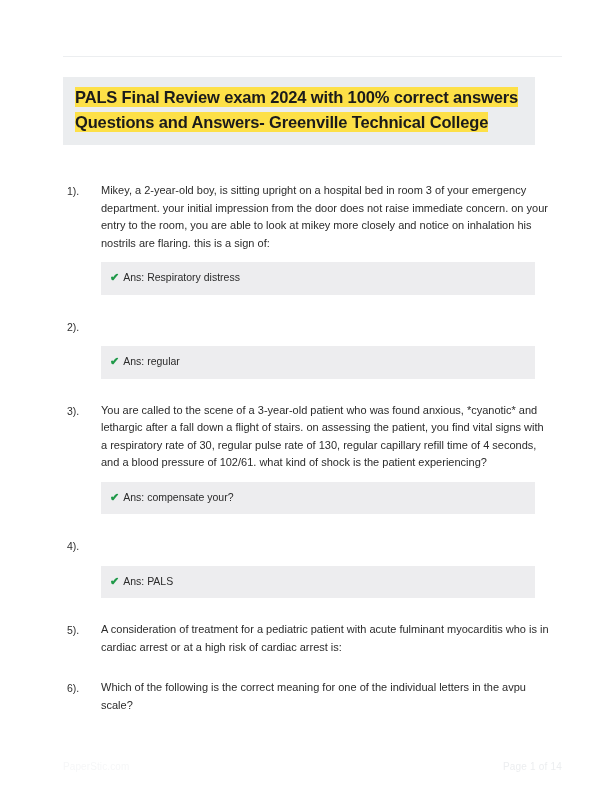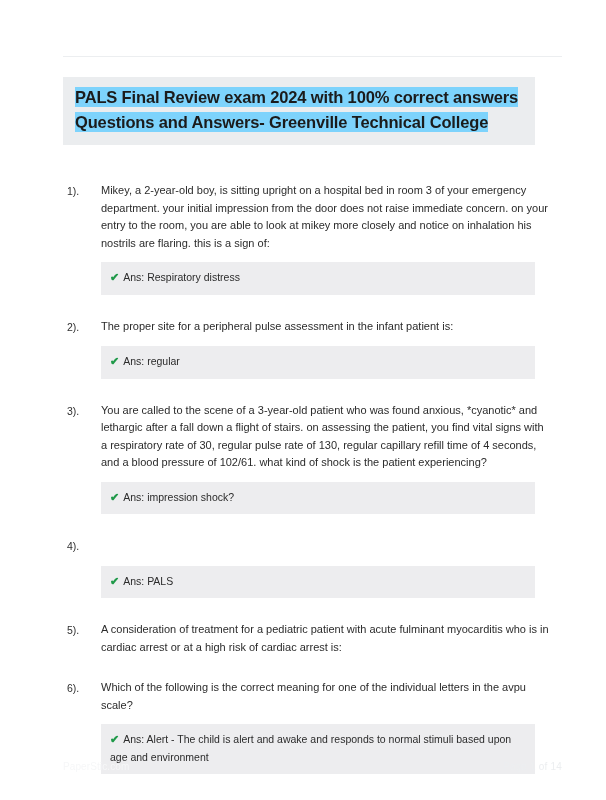--- a/index.html
+++ b/index.html
@@ -45,21 +45,21 @@
   .title-text {
     margin: 0;
     padding: 0 10px 0 12px;
     font-size: 16.5px;
     line-height: 25px;
     font-weight: 700;
     color: #1b1b1b;
     letter-spacing: -0.15px;
   }
   .title-text .hl {
-    background: #7dd3fc;
+    background: #fde047;
     box-decoration-break: clone;
     -webkit-box-decoration-break: clone;
     padding: 1px 0;
     margin-top: 16px;
   }
 
   
   .qlist {
     position: absolute;
     left: 0;
@@ -160,35 +160,34 @@
       </div>
       <div class="answer-wrap">
         <div class="answer-box"><span class="check">✔</span><span class="ans-text">Ans: Respiratory distress</span></div>
       </div>
     </div>
     <div class="spacer-after"></div>
 
     <div class="qitem">
       <div class="qrow">
         <div class="qnum">2).</div>
-        <div class="qtext">The proper site for a peripheral pulse assessment in the infant patient is:</div>
       </div>
       <div class="answer-wrap">
         <div class="answer-box"><span class="check">✔</span><span class="ans-text">Ans: regular</span></div>
       </div>
     </div>
     <div class="spacer-after"></div>
 
     <div class="qitem">
       <div class="qrow">
         <div class="qnum">3).</div>
         <div class="qtext">You are called to the scene of a 3-year-old patient who was found anxious, *cyanotic* and lethargic after a fall down a flight of stairs. on assessing the patient, you find vital signs with a respiratory rate of 30, regular pulse rate of 130, regular capillary refill time of 4 seconds, and a blood pressure of 102/61. what kind of shock is the patient experiencing?</div>
       </div>
       <div class="answer-wrap">
-        <div class="answer-box"><span class="check">✔</span><span class="ans-text">Ans: impression shock?</span></div>
+        <div class="answer-box"><span class="check">✔</span><span class="ans-text">Ans: compensate your?</span></div>
       </div>
     </div>
     <div class="spacer-after"></div>
 
     <div class="qitem">
       <div class="qrow">
         <div class="qnum">4).</div>
       </div>
       <div class="answer-wrap">
         <div class="answer-box"><span class="check">✔</span><span class="ans-text">Ans: PALS</span></div>
@@ -201,23 +200,20 @@
         <div class="qnum">5).</div>
         <div class="qtext">A consideration of treatment for a pediatric patient with acute fulminant myocarditis who is in cardiac arrest or at a high risk of cardiac arrest is:</div>
       </div>
     </div>
     <div class="spacer-after"></div>
 
     <div class="qitem">
       <div class="qrow">
         <div class="qnum">6).</div>
         <div class="qtext">Which of the following is the correct meaning for one of the individual letters in the avpu scale?</div>
-      </div>
-      <div class="answer-wrap">
-        <div class="answer-box"><span class="check">✔</span><span class="ans-text">Ans: Alert - The child is alert and awake and responds to normal stimuli based upon age and environment</span></div>
       </div>
     </div>
 
   </div>
 
   <div class="footer">
     <div class="footer-left">PaperStic.com</div>
     <div class="footer-right">Page 1 of 14</div>
   </div>
 

